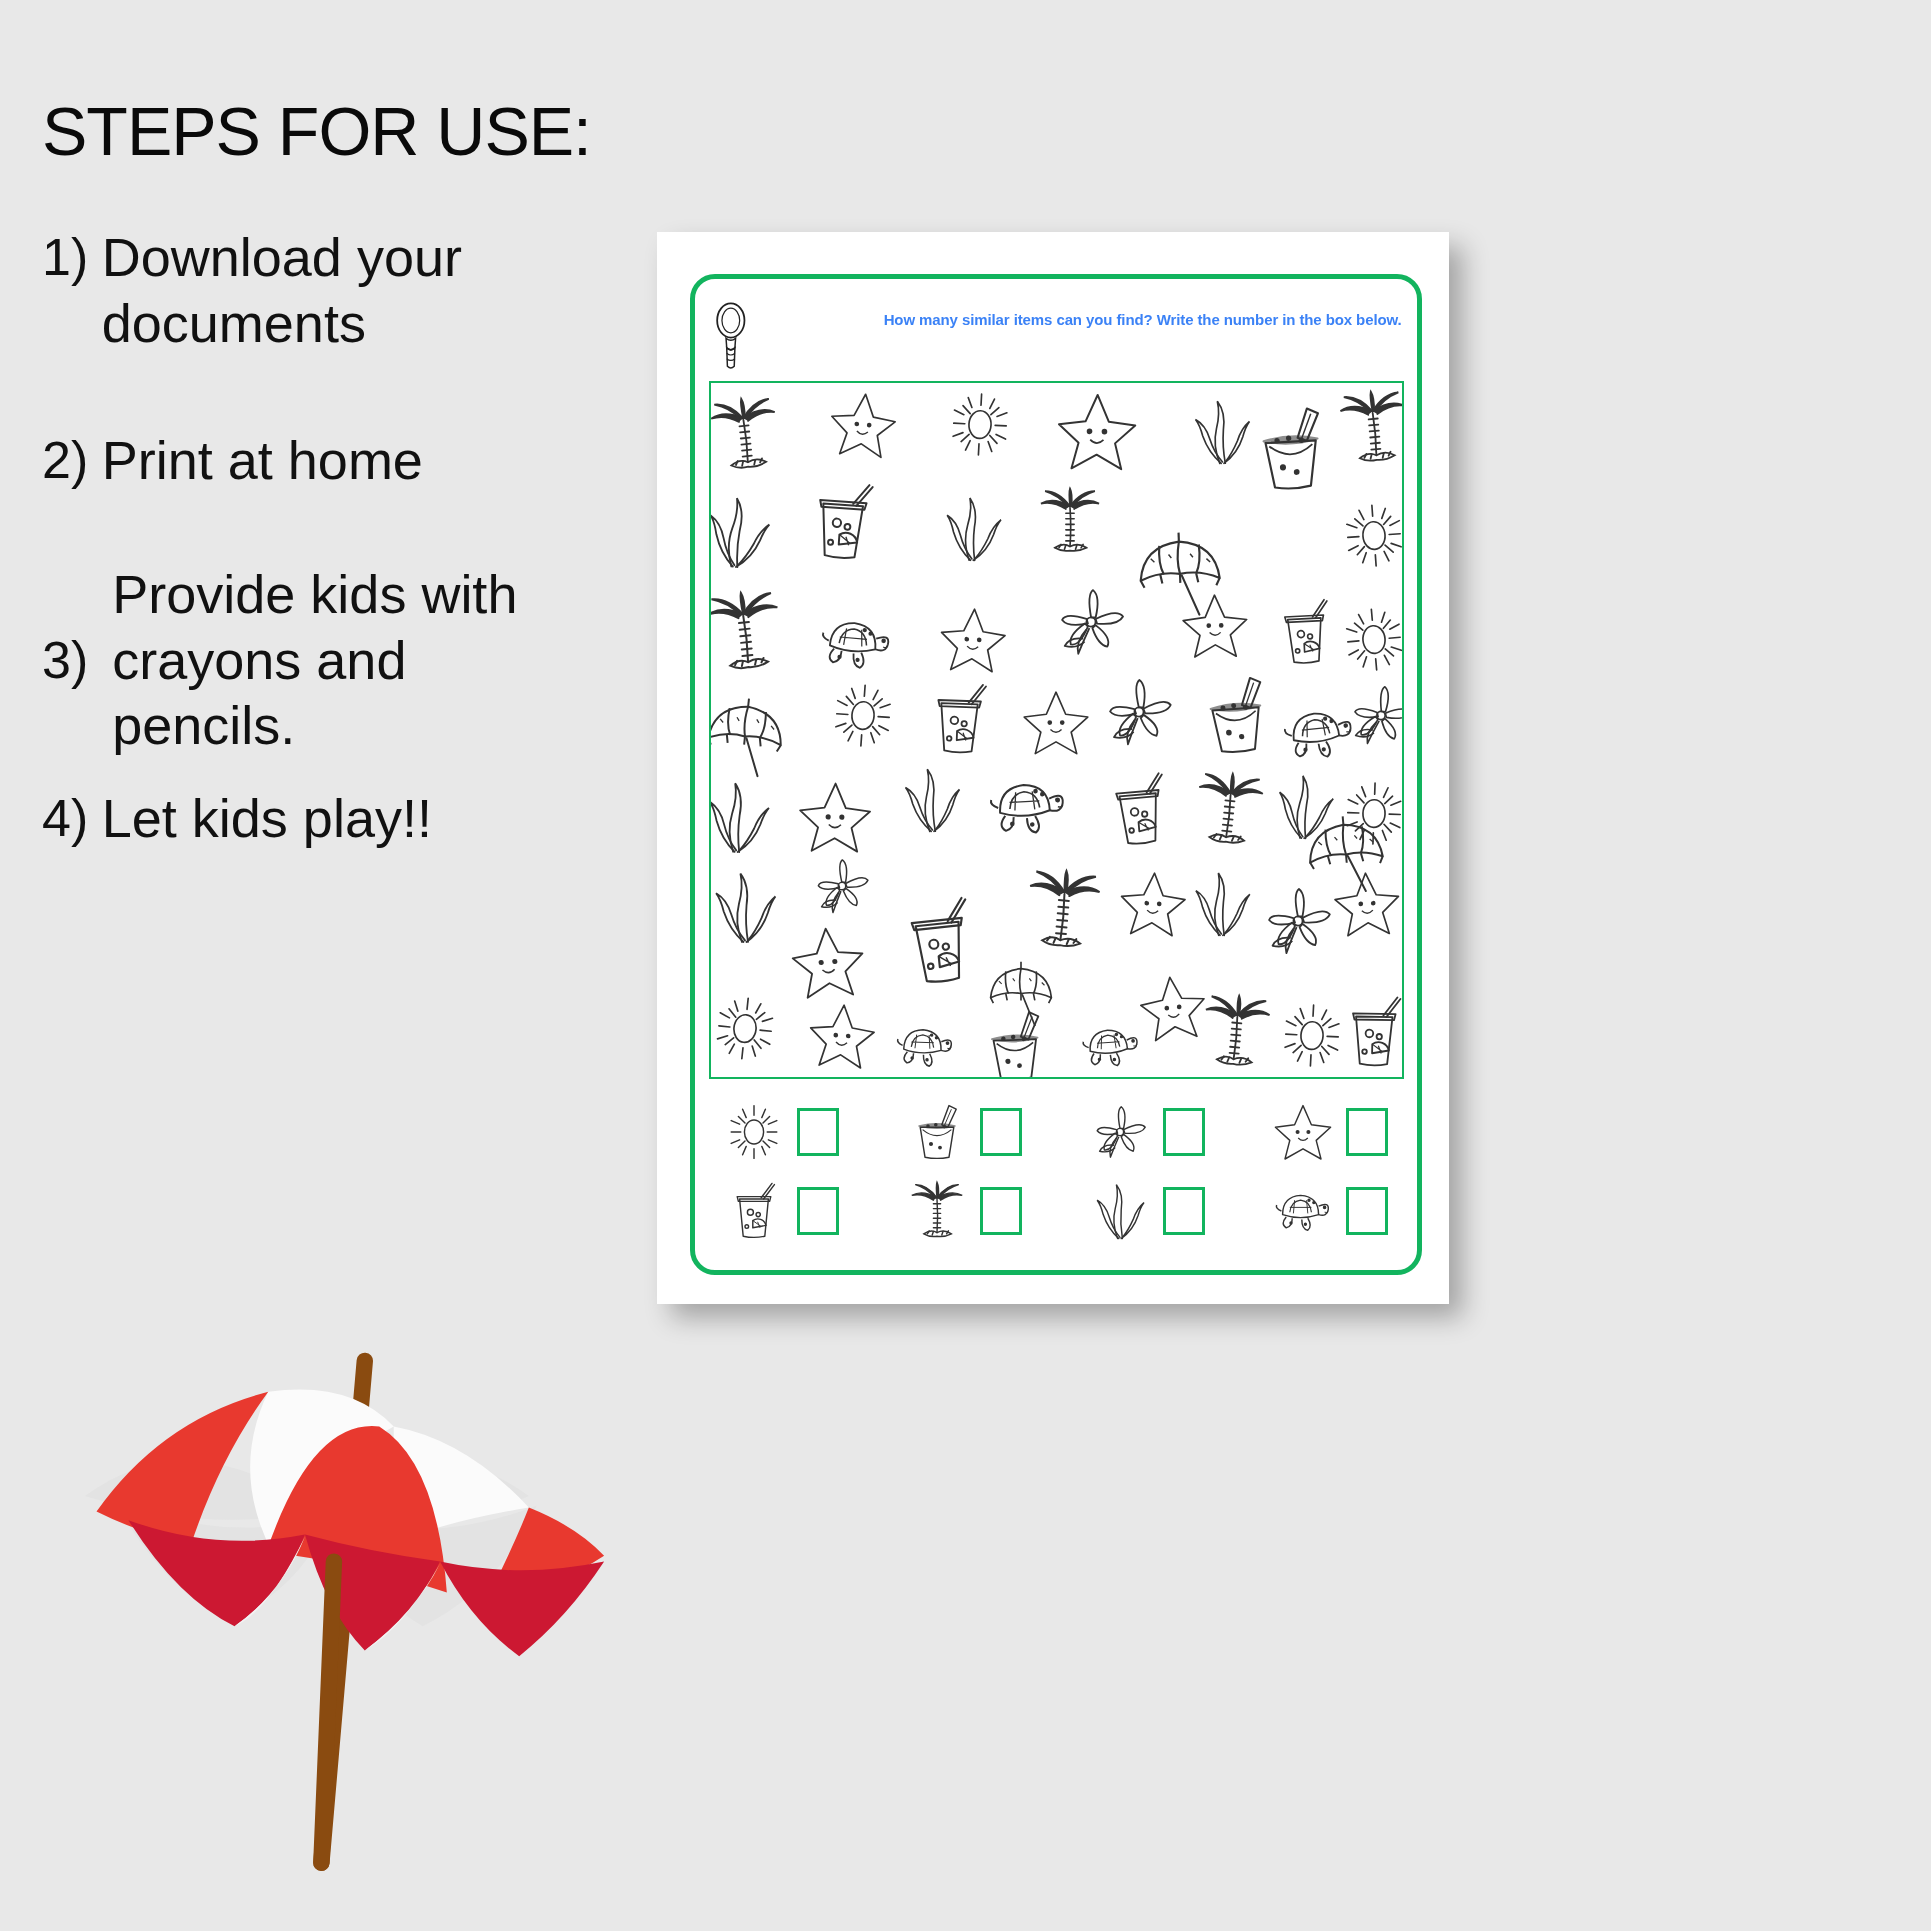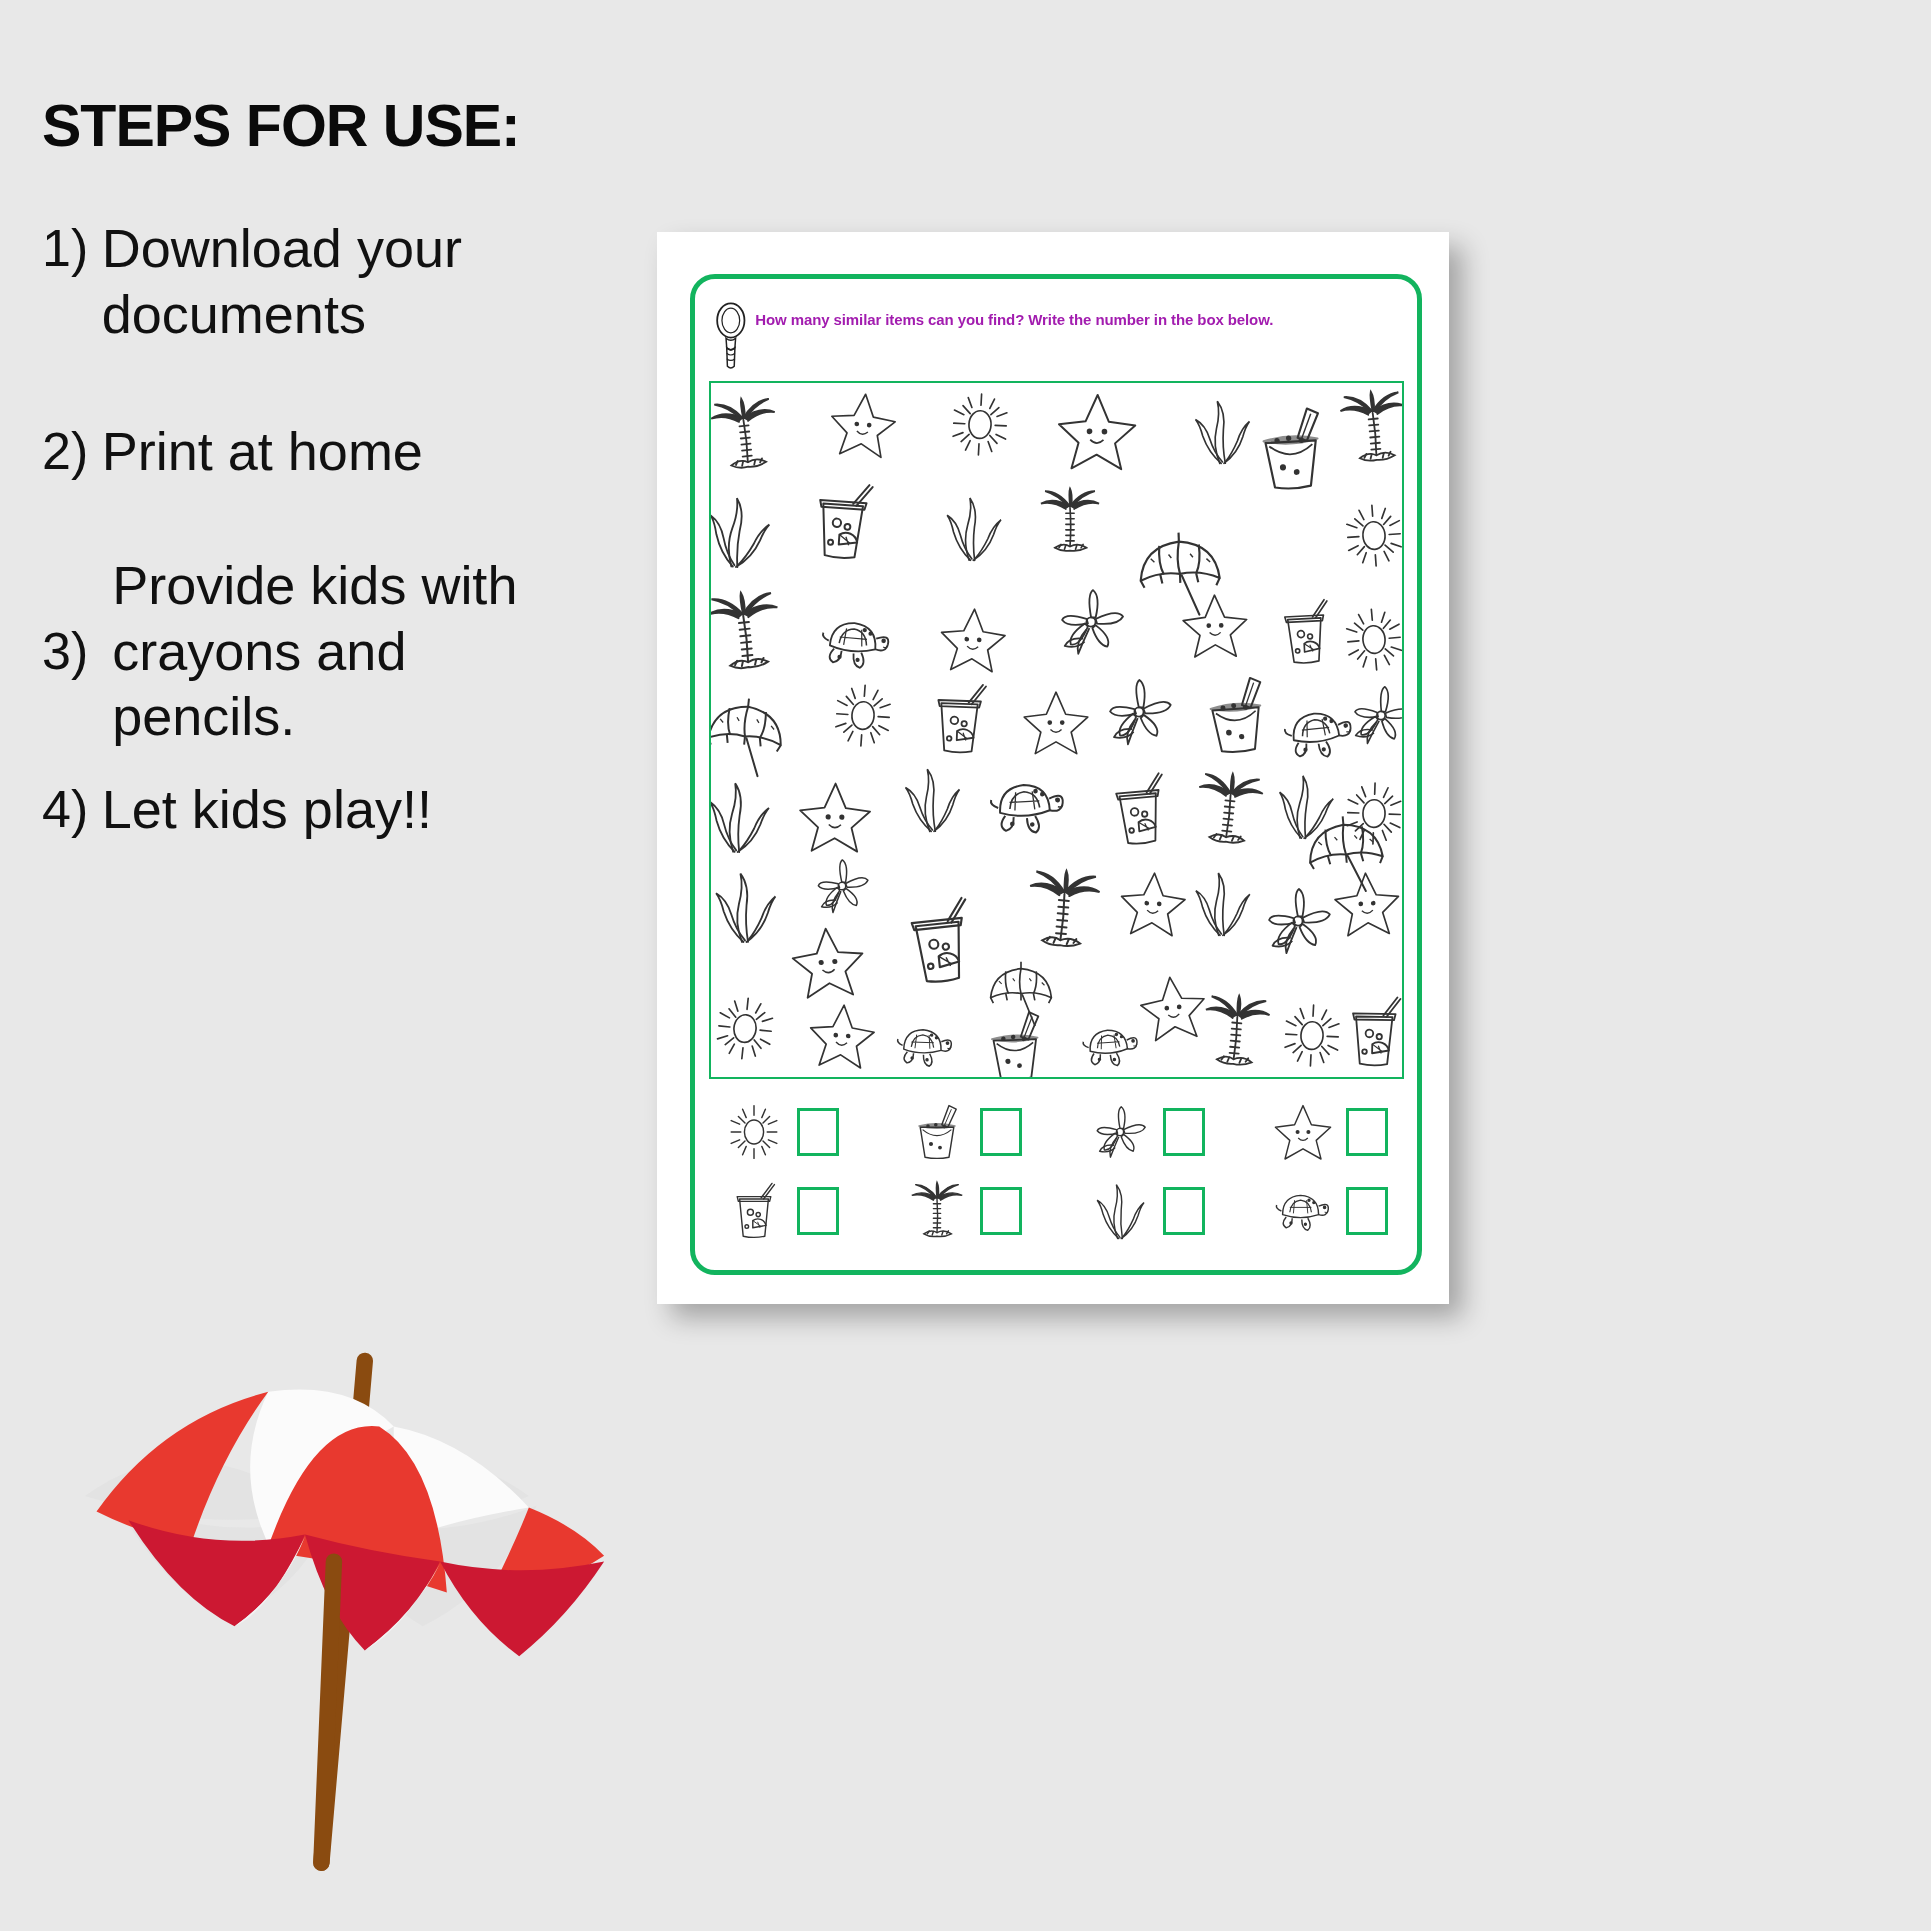--- a/index.html
+++ b/index.html
@@ -15,22 +15,22 @@
     background: #e8e8e8;
   }
 
   
   #left-panel {
     position: absolute;
     left: 42px; top: 97px;
     width: 637px; height: 1448px;
   }
   #steps-heading {
-    font-size: 59px;
-    font-weight: 700;
+    font-size: 68px;
+    font-weight: 400;
     letter-spacing: -1px;
     color: #0a0a0a;
     line-height: 1.0;
     white-space: nowrap;
   }
   .step-row {
     display: flex;
     align-items: flex-start;
     color: #111;
   }
@@ -104,23 +104,24 @@
     color: #0a0a0a;
     text-shadow: 2.4px 2.4px 0 #12b45e, -1.4px -1.4px 0 #12b45e,
                  2.4px -1.4px 0 #12b45e, -1.4px 2.4px 0 #12b45e;
     white-space: nowrap;
     line-height: 1.05;
   }
   #ws-subtitle {
     margin-top: 6.8px;
     font-size: 15px;
     font-weight: 700;
-    color: #a21caf;
+    color: #3b82f6;
     white-space: nowrap;
     letter-spacing: -0.1px;
+    text-align: right;
   }
 
   
   #ws-puzzle {
     margin-top: 9.7px;
     border: 2.9px solid #12b45e;
     flex: 1 1 auto;
     position: relative;
     overflow: hidden;
     background: #fff;

